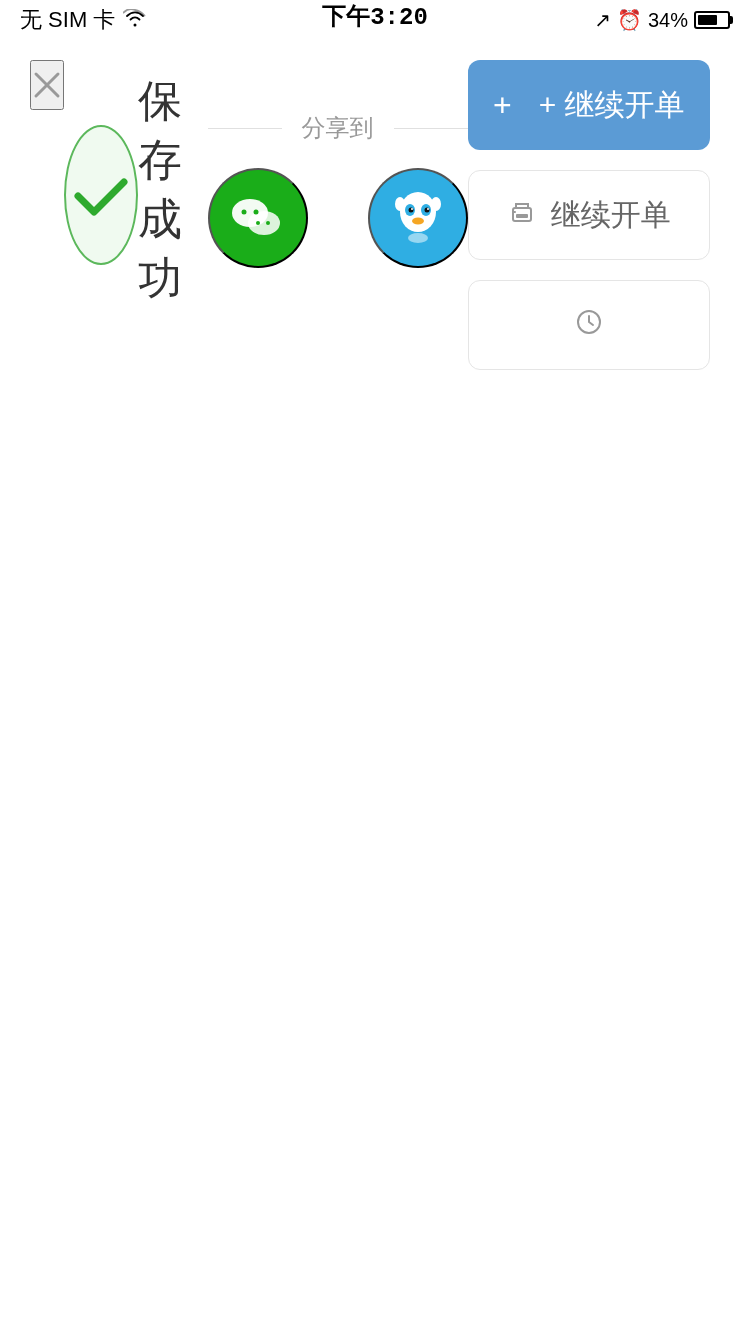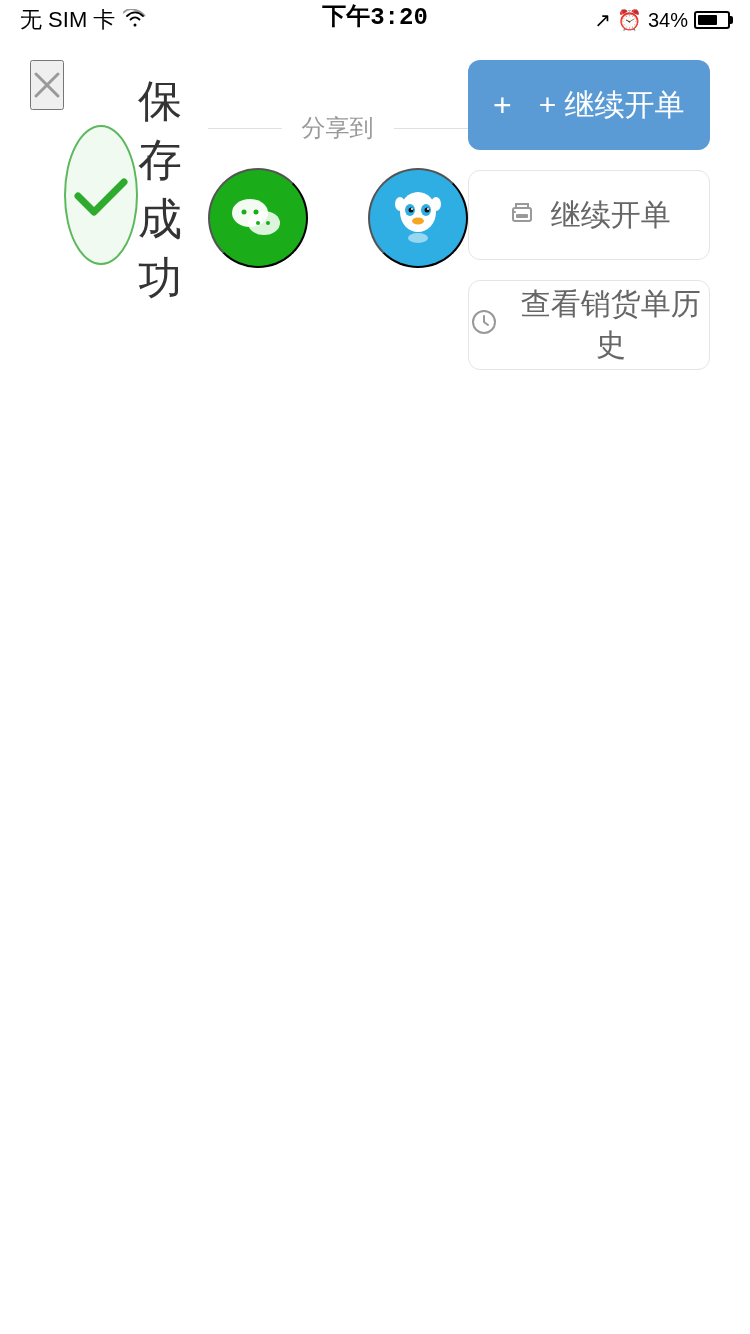--- a/index.html
+++ b/index.html
@@ -305,17 +305,16 @@
       <span> 继续开单</span>
     </button>
 
     <button class="btn btn-secondary">
       <span>
         <svg width="30" height="30" viewBox="0 0 30 30" fill="none" xmlns="http://www.w3.org/2000/svg">
           <circle cx="15" cy="15" r="11" stroke="#999" stroke-width="2"></circle>
           <path d="M15 9v6l4 3" stroke="#999" stroke-width="2" stroke-linecap="round" stroke-linejoin="round"></path>
         </svg>
       </span>
-      <span> 查看销货单历史</span>
     </button>
 
   </div>
 </div>
 
 </body></html>

